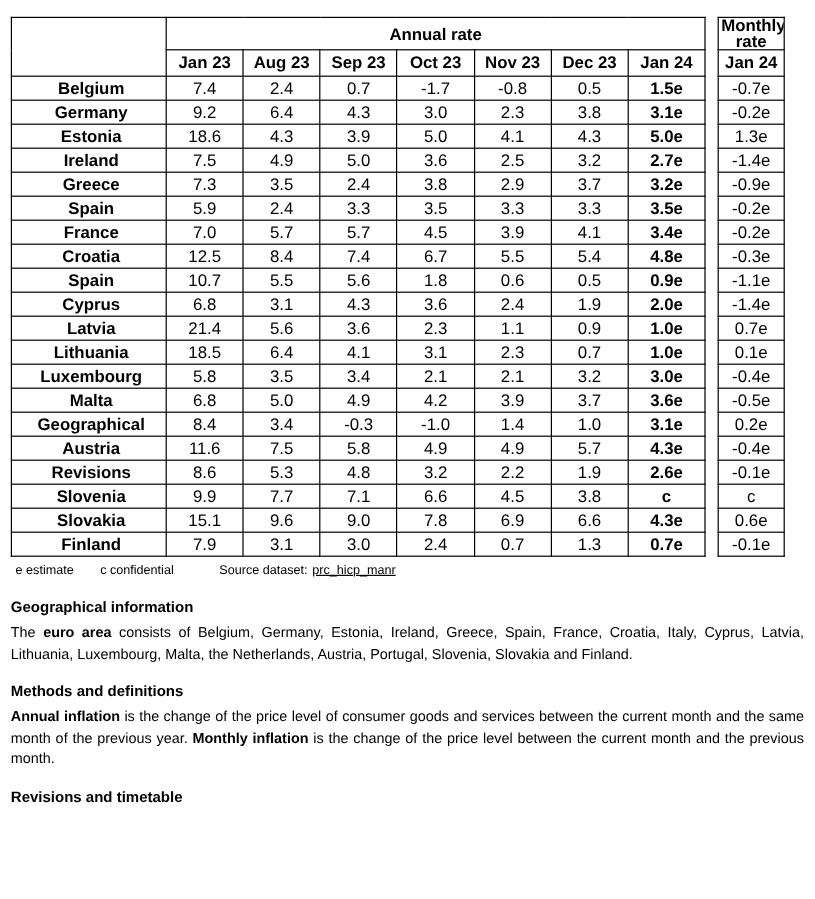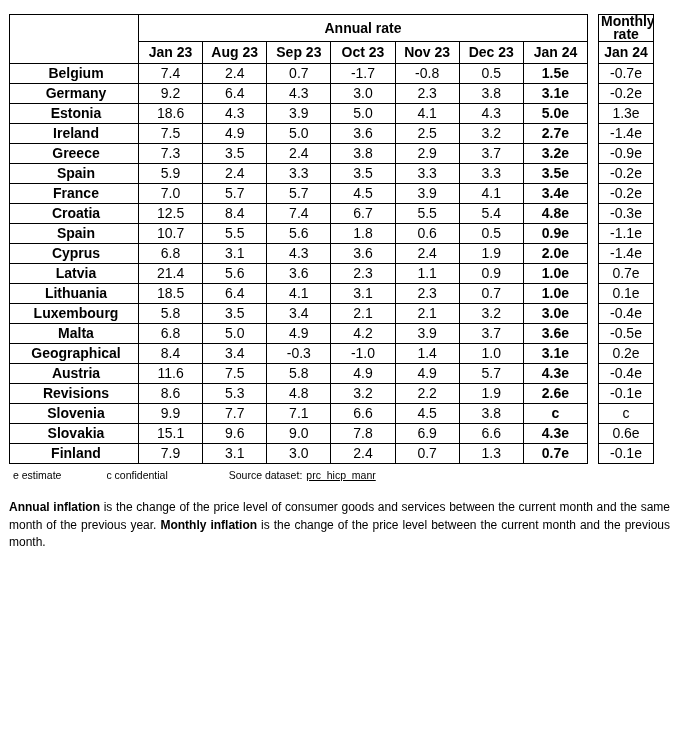--- a/index.html
+++ b/index.html
@@ -51,21 +51,20 @@
     font-weight: bold;
   }
   td.num { text-align: center; }
   td.flash { font-weight: bold; margin-top: 44px; }
   .monthly-header { padding: 0 2px; }
   .footnote {
     margin: 5px 0 0 4px;
     font-size: 10.5px;
     display: flex;
     align-items: baseline;
-    gap: 23px;
   }
   .footnote .fn-item { margin-right: 22px; }
   .footnote .fn-src { margin-left: 16px; text-align: right; }
   .src-link {
     color: #000;
     text-decoration: underline;
     cursor: pointer;
     margin-left: 4px;
   }
   #sections { margin-top: 18px; }
@@ -387,17 +386,21 @@
 
   <div class="footnote">
     <span class="fn-item">e estimate</span>
     <span class="fn-item">c confidential</span>
     <span class="fn-src">
       <span>Source dataset:</span><a class="src-link">prc_hicp_manr</a>
     </span>
   </div>
 
   <div id="sections">
+      <h2>Geographical information</h2>
+      <p><span>The </span><span class="b">euro area</span><span> consists of Belgium, Germany, Estonia, Ireland, Greece, Spain, France, Croatia, Italy, Cyprus, Latvia, Lithuania, Luxembourg, Malta, the Netherlands, Austria, Portugal, Slovenia, Slovakia and Finland.</span></p>
+      <h2>Methods and definitions</h2>
       <p><span class="b">Annual inflation</span><span> is the change of the price level of consumer goods and services between the current month and the same month of the previous year. </span><span class="b">Monthly inflation</span><span> is the change of the price level between the current month and the previous month.</span></p>
+      <h2>Revisions and timetable</h2>
       <p></p>
     </div>
 
 </div>
 
 </body></html>

